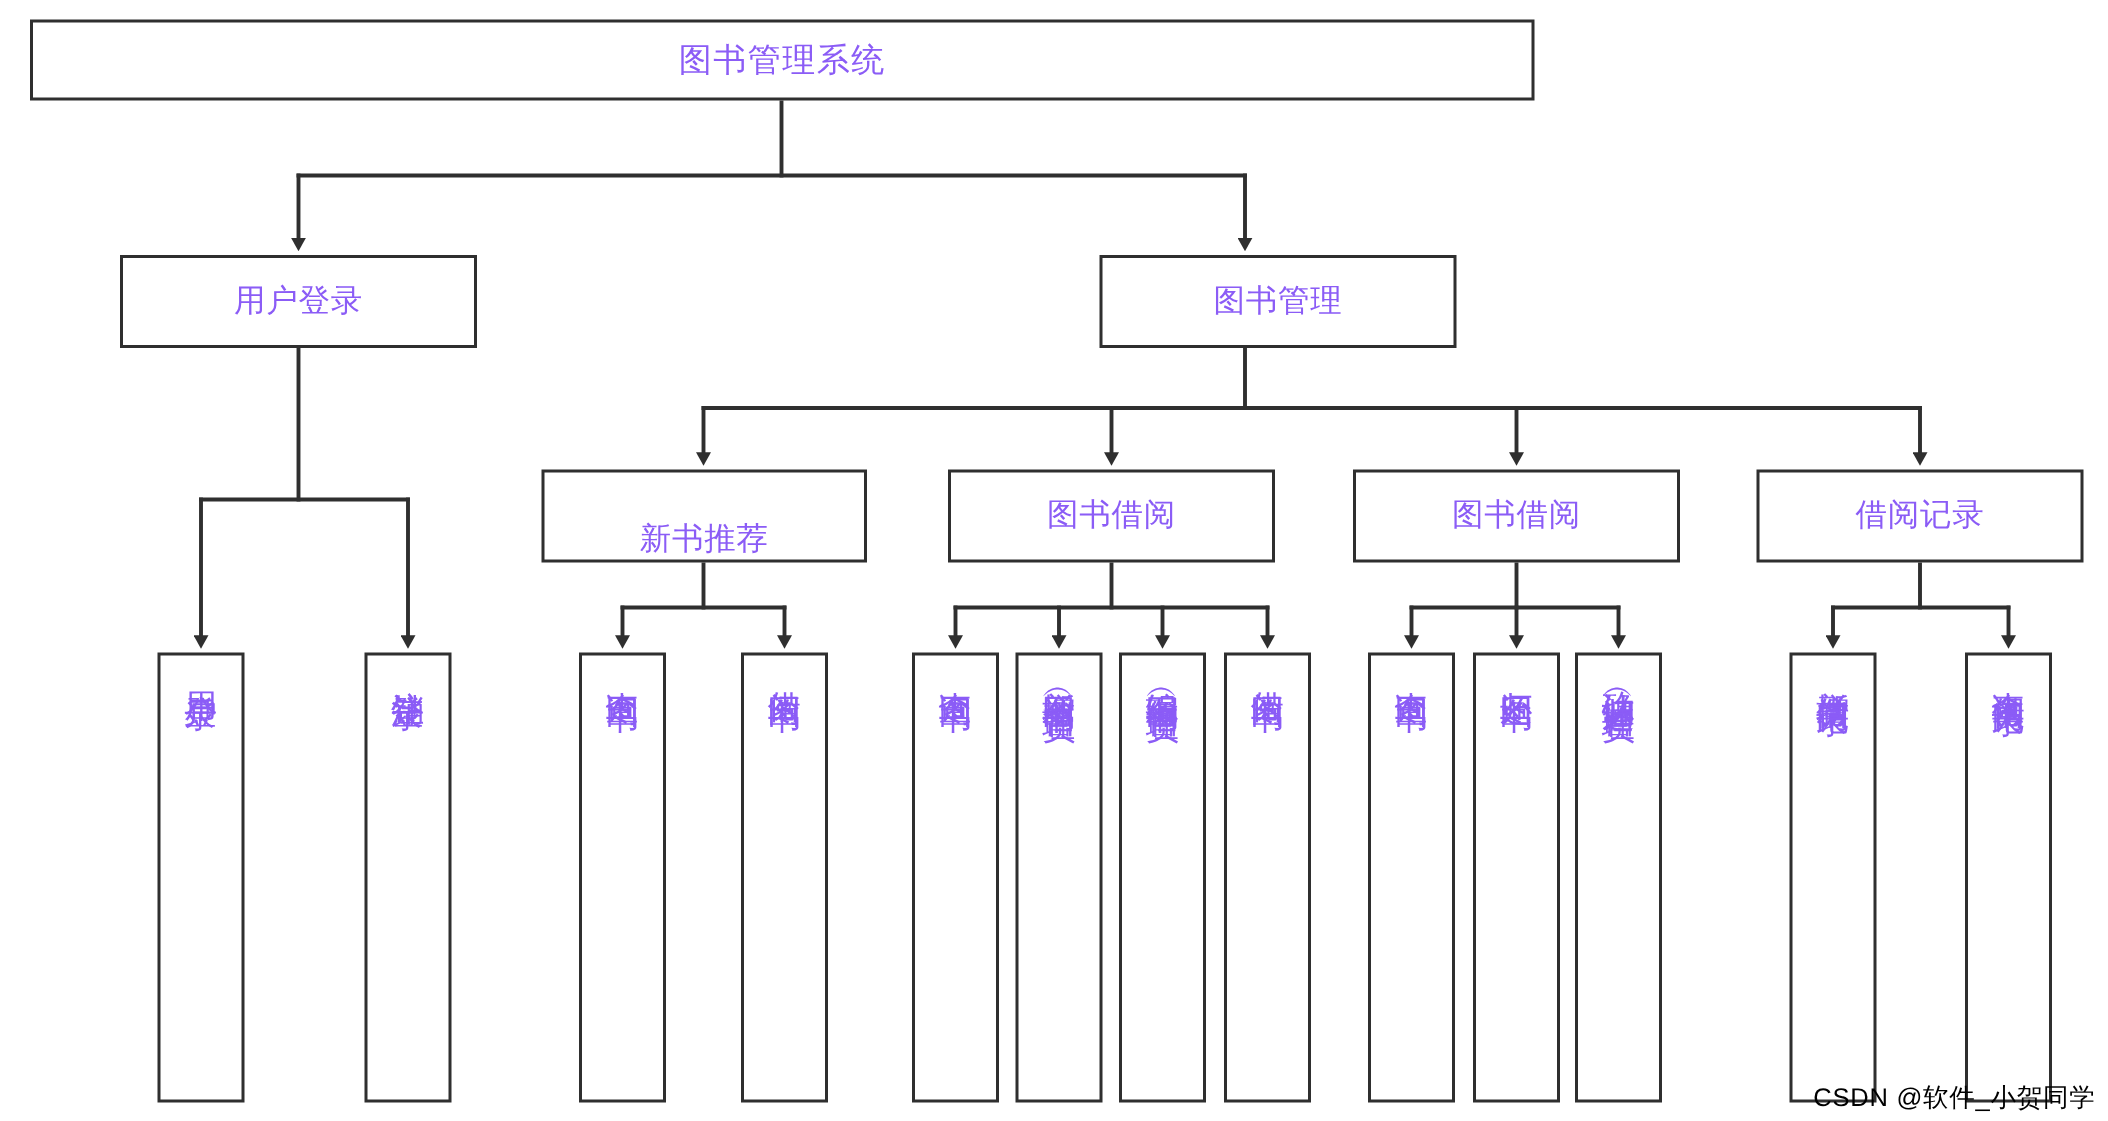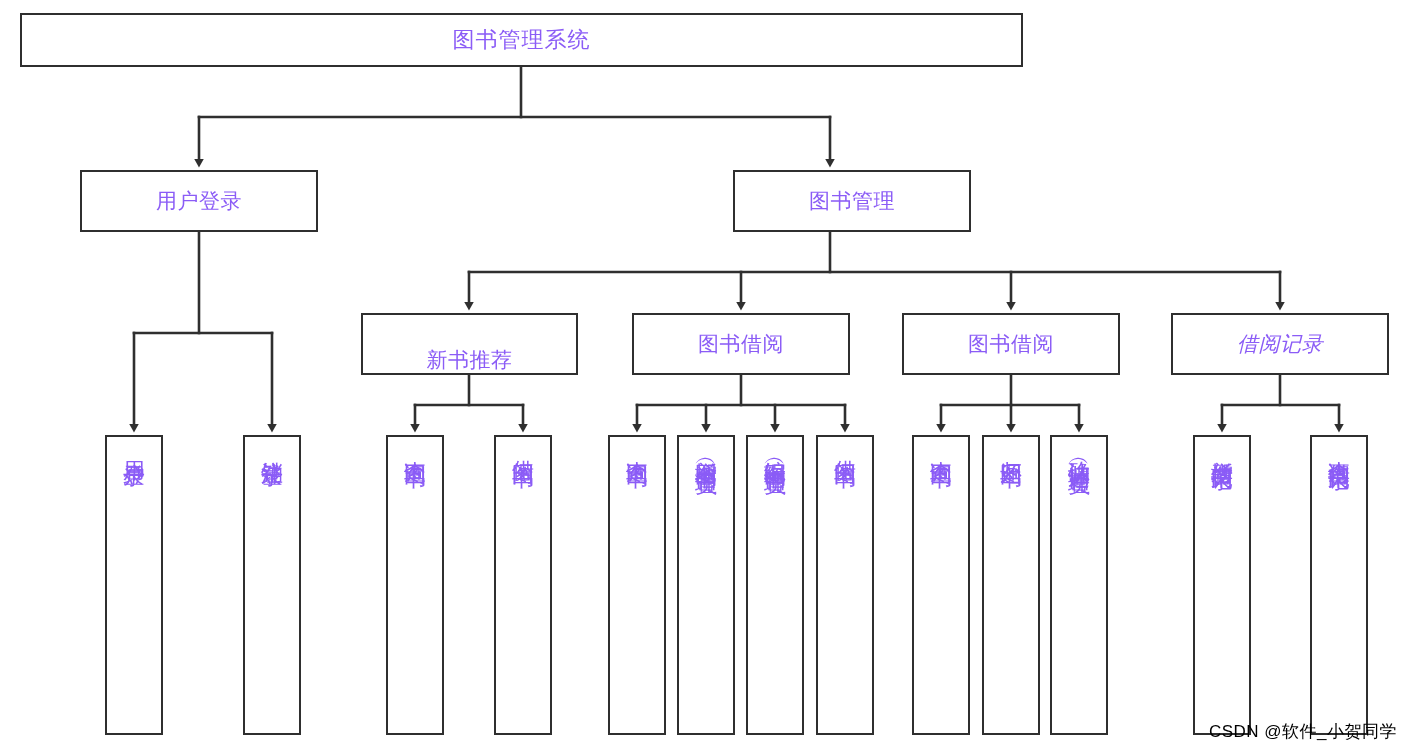--- a/index.html
+++ b/index.html
@@ -120,21 +120,21 @@
 
   <div class="node h" style="left:361px;top:313px;width:217px;height:62px;align-items:flex-end;">
     <span class="lbl">新书推荐</span>
   </div>
   <div class="node h" style="left:632px;top:313px;width:218px;height:62px;">
     <span class="lbl">图书借阅</span>
   </div>
   <div class="node h" style="left:902px;top:313px;width:218px;height:62px;">
     <span class="lbl">图书借阅</span>
   </div>
-  <div class="node h" style="left:1171px;top:313px;width:218px;height:62px;font-style:italic;">
+  <div class="node h" style="left:1171px;top:313px;width:218px;height:62px;">
     <span class="lbl">借阅记录</span>
   </div>
 
   <div class="node v" style="left:105px;top:435px;width:58px;height:300px;">
     <span class="lbl">用户登录</span>
   </div>
   <div class="node v" style="left:243px;top:435px;width:58px;height:300px;">
     <span class="lbl">注销登录</span>
   </div>
 

